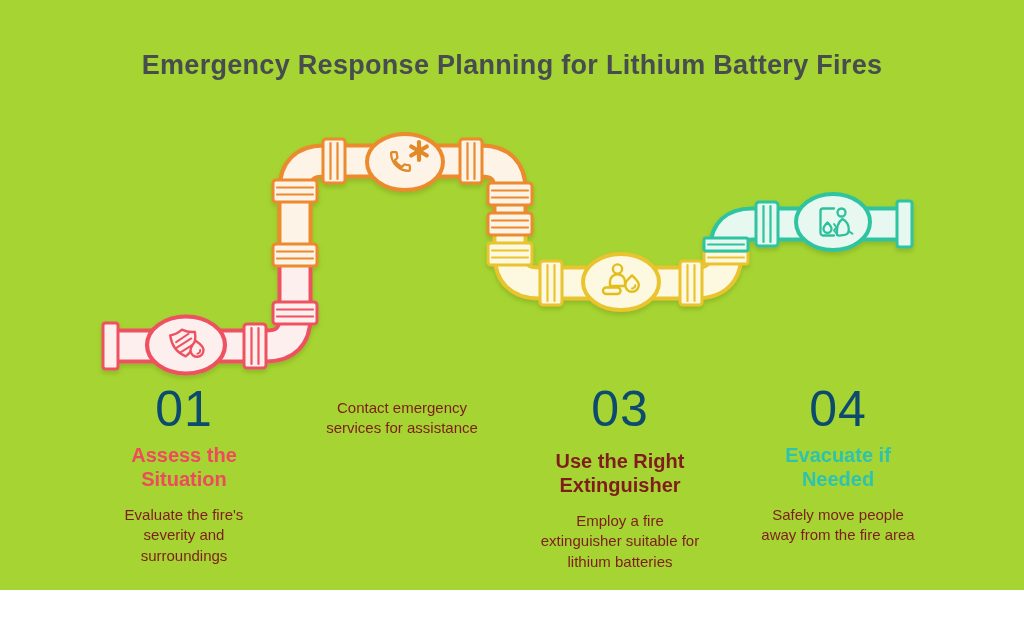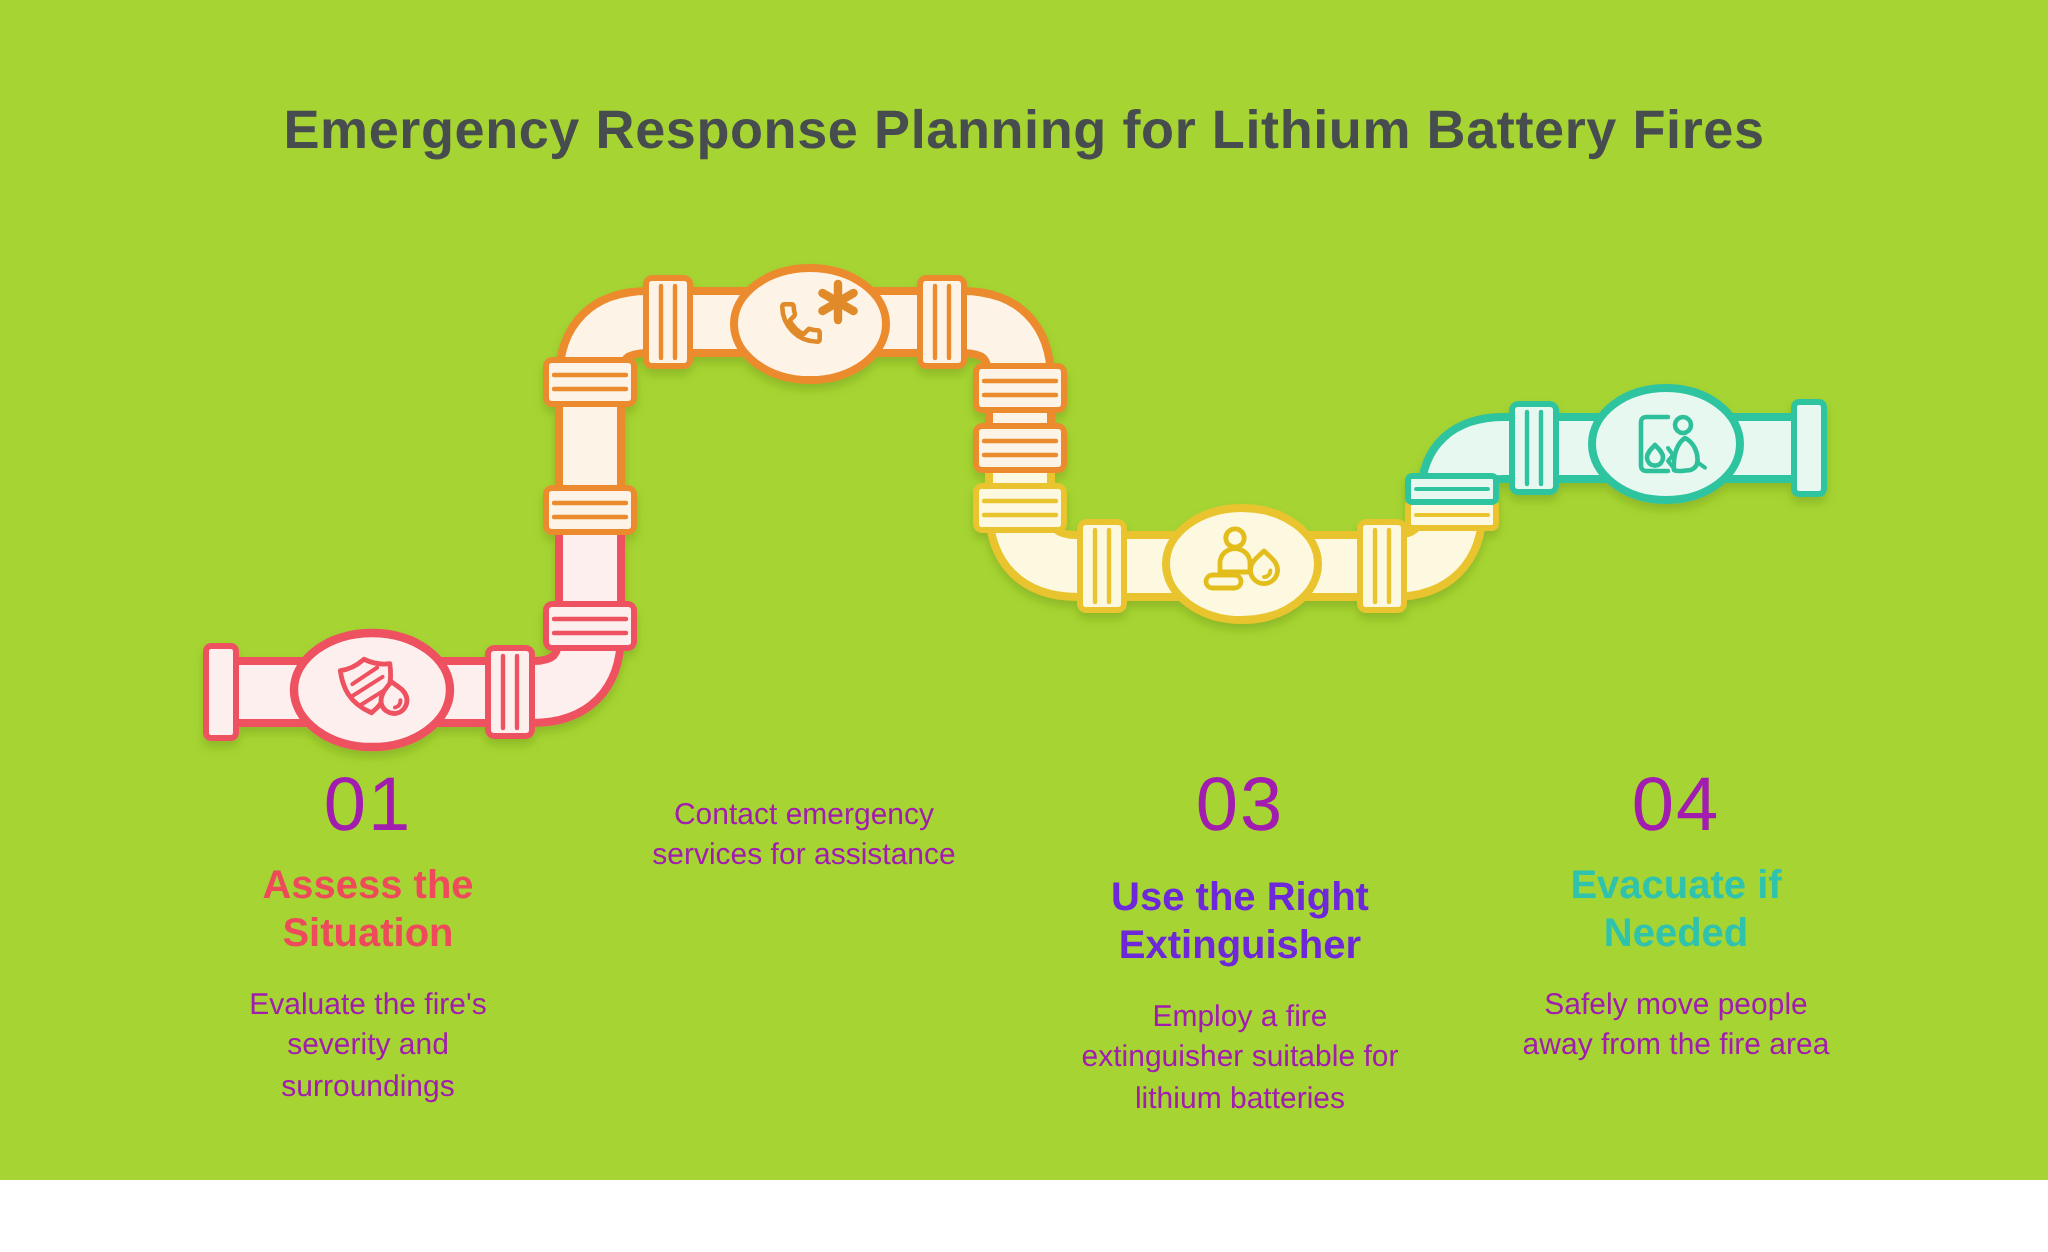--- a/index.html
+++ b/index.html
@@ -16,30 +16,30 @@
     font-size:27px;font-weight:700;letter-spacing:.3px;
     color:#474c4e;
   }
   .pipes-svg{position:absolute;top:0;left:0;}
   .steps-row{
     position:absolute;top:384px;left:75px;width:872px;
     display:flex;
   }
   .step-card{width:218px;text-align:center;}
   .step-number{
-    font-size:38px;font-weight:400;letter-spacing:1px;
-    color:#a21caf;line-height:1;
+    font-size:50px;font-weight:400;letter-spacing:1px;
+    color:#0c4a6e;line-height:1;
   }
   .step-title{
     margin:10px auto 0 auto;max-width:178px;
     font-size:20px;font-weight:700;line-height:1.18;
   }
   .step-desc{
     margin:14px auto 0 auto;max-width:170px;
-    font-size:15px;line-height:1.35;color:#a21caf;
+    font-size:15px;line-height:1.35;color:#7f1d1d;
   }
 </style>
 </head>
 <body>
 
 <div class="canvas">
 
   <div class="main-title">Emergency Response Planning for Lithium Battery Fires</div>
 
   <svg class="pipes-svg" width="1024" height="626" viewBox="0 0 1024 626">
@@ -203,21 +203,21 @@
     <div class="step-card">
       <div class="step-number">01</div>
       <div class="step-title" style="color: rgb(238, 74, 92);">Assess the Situation</div>
       <div class="step-desc">Evaluate the fire's severity and surroundings</div>
     </div>
     <div class="step-card">
       <div class="step-desc">Contact emergency services for assistance</div>
     </div>
     <div class="step-card">
       <div class="step-number">03</div>
-      <div class="step-title" style="color: #6d28d9; margin-top: 16px;">Use the Right Extinguisher</div>
+      <div class="step-title" style="color: #7f1d1d; margin-top: 16px;">Use the Right Extinguisher</div>
       <div class="step-desc">Employ a fire extinguisher suitable for lithium batteries</div>
     </div>
     <div class="step-card">
       <div class="step-number">04</div>
       <div class="step-title" style="color: rgb(47, 195, 173);">Evacuate if Needed</div>
       <div class="step-desc">Safely move people away from the fire area</div>
     </div>
   </div>
 
 </div>

